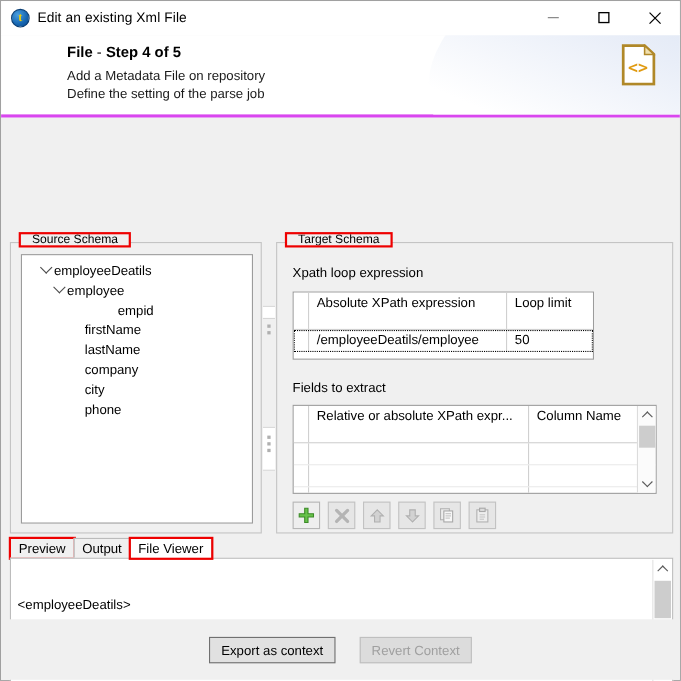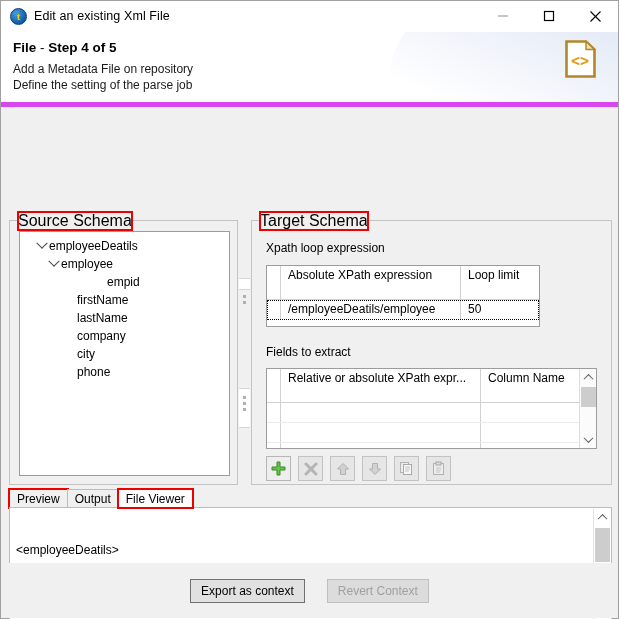--- a/index.html
+++ b/index.html
@@ -56,22 +56,23 @@
     padding: 0;
   }
   .win-btn svg { display: block; }
 
   
   .header {
     position: relative;
     height: 75px;
     background: #ffffff;
     flex: 0 0 auto;
-    border-bottom: 5px solid #d946ef;
-    overflow: hidden;
+    border-bottom: 3px solid #d946ef;
+    overflow: hidden;
+    padding-left: 48px;
   }
   .header-glow {
     position: absolute;
     right: -30px; top: -60px;
     width: 260px; height: 190px;
     background: linear-gradient(215deg, #d7e1f2 0%, #e9eef8 35%, #ffffff 70%);
     border-radius: 50% 0 0 50%;
     transform: rotate(-12deg);
   }
   .header-inner { position: relative; padding: 8px 0 0 12px; }
@@ -103,22 +104,22 @@
   
   .group {
     position: absolute;
     border: 1px solid #c4c4c4;
     background: transparent;
   }
   .group-label {
     position: absolute;
     top: -9px; left: 8px;
     background: #f0f0f0;
-    padding: 0 0;
-    font-size: 16px;
+    padding: 0 11px;
+    font-size: 11px;
     color: #000;
     white-space: nowrap;
   }
   .redbox { outline: 2px solid #ee0000; outline-offset: -1px; }
 
   
   #source-group { left: 8px; top: 113px; width: 229px; height: 265px; }
   .tree-box {
     position: absolute;
     left: 9px; top: 10px;

